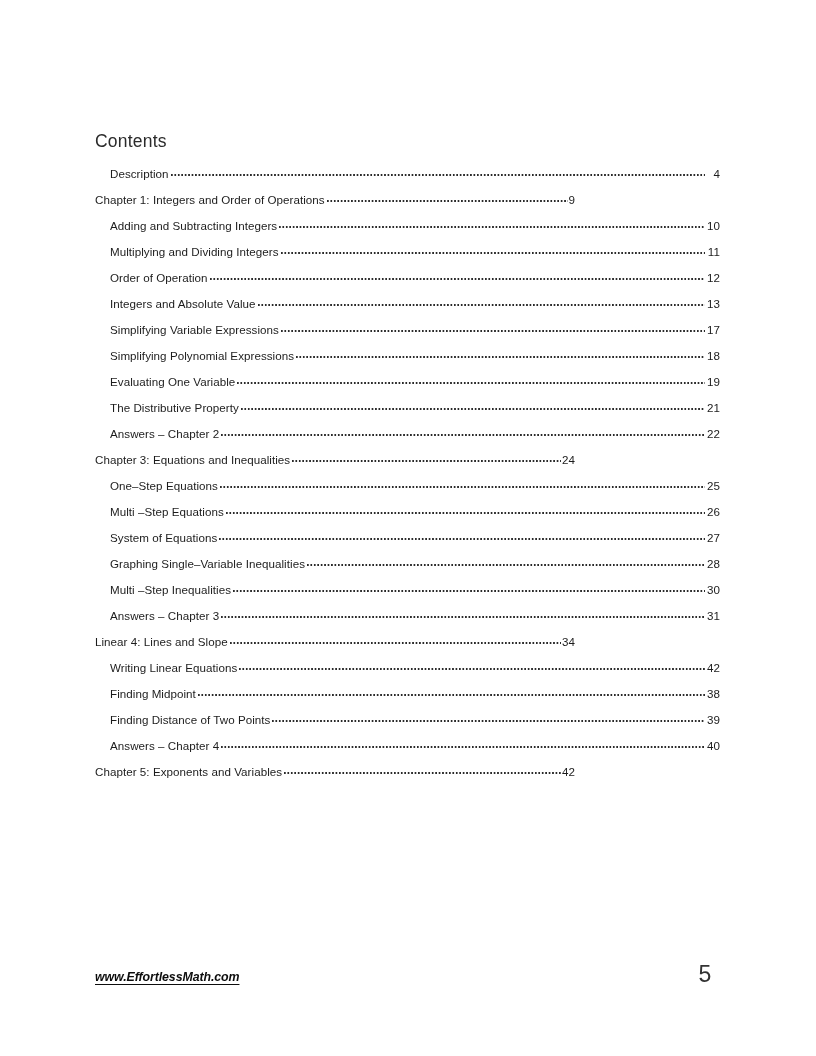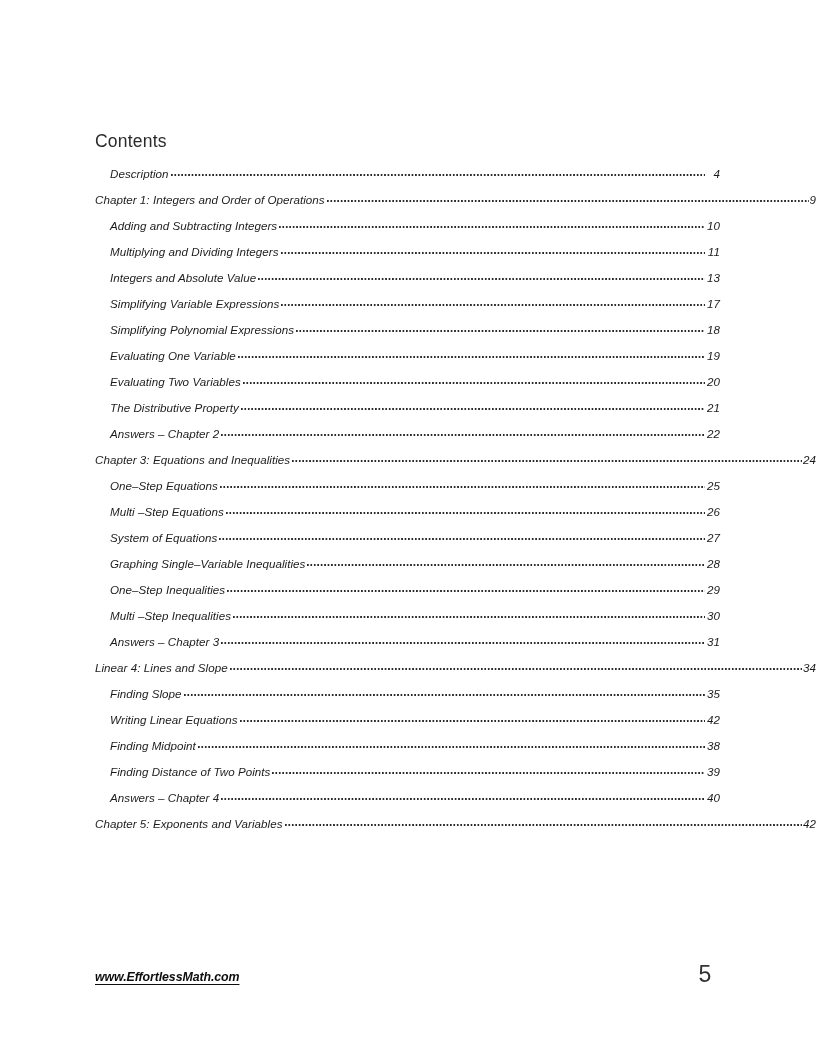--- a/index.html
+++ b/index.html
@@ -35,37 +35,37 @@
     line-height: 1;
     white-space: nowrap;
   }
 
   
   .toc-list {
     position: absolute;
     left: 0;
     top: 160px;
     width: 816px;
-    font-style: italic;
   }
 
   .toc-row {
     position: relative;
     height: 26px;
     display: flex;
     align-items: center;
     color: #1c1c1c;
     font-size: 11.6px;
     font-weight: 400;
     white-space: nowrap;
   }
 
   
   .toc-row.level-chapter {
     padding-left: 95px;
+    padding-right: 241px; 
   }
   
   .toc-row.level-sub {
     padding-left: 110px;
     padding-right: 96px;  
   }
 
   .entry-title {
     flex: 0 0 auto;
     letter-spacing: 0.05px;
@@ -160,45 +160,45 @@
         <span class="entry-title">Adding and Subtracting Integers</span>
         <span class="leader"></span>
         <span class="entry-page">10</span>
       </div>
       <div class="toc-row level-sub">
         <span class="entry-title">Multiplying and Dividing Integers</span>
         <span class="leader"></span>
         <span class="entry-page">11</span>
       </div>
       <div class="toc-row level-sub">
+        <span class="entry-title">Order of Operation</span>
+        <span class="leader"></span>
+        <span class="entry-page">12</span>
+      </div>
+      <div class="toc-row level-sub">
         <span class="entry-title">Integers and Absolute Value</span>
         <span class="leader"></span>
         <span class="entry-page">13</span>
       </div>
       <div class="toc-row level-sub">
         <span class="entry-title">Simplifying Variable Expressions</span>
         <span class="leader"></span>
         <span class="entry-page">17</span>
       </div>
       <div class="toc-row level-sub">
         <span class="entry-title">Simplifying Polynomial Expressions</span>
         <span class="leader"></span>
         <span class="entry-page">18</span>
       </div>
       <div class="toc-row level-sub">
         <span class="entry-title">Evaluating One Variable</span>
         <span class="leader"></span>
         <span class="entry-page">19</span>
       </div>
       <div class="toc-row level-sub">
-        <span class="entry-title">Evaluating Two Variables</span>
-        <span class="leader"></span>
-        <span class="entry-page">20</span>
-      </div>
-      <div class="toc-row level-sub">
         <span class="entry-title">The Distributive Property</span>
         <span class="leader"></span>
         <span class="entry-page">21</span>
       </div>
       <div class="toc-row level-sub">
         <span class="entry-title">Answers – Chapter 2</span>
         <span class="leader"></span>
         <span class="entry-page">22</span>
       </div>
       <div class="toc-row level-chapter">
@@ -220,45 +220,35 @@
         <span class="entry-title">System of Equations</span>
         <span class="leader"></span>
         <span class="entry-page">27</span>
       </div>
       <div class="toc-row level-sub">
         <span class="entry-title">Graphing Single–Variable Inequalities</span>
         <span class="leader"></span>
         <span class="entry-page">28</span>
       </div>
       <div class="toc-row level-sub">
-        <span class="entry-title">One–Step Inequalities</span>
-        <span class="leader"></span>
-        <span class="entry-page">29</span>
-      </div>
-      <div class="toc-row level-sub">
         <span class="entry-title">Multi –Step Inequalities</span>
         <span class="leader"></span>
         <span class="entry-page">30</span>
       </div>
       <div class="toc-row level-sub">
         <span class="entry-title">Answers – Chapter 3</span>
         <span class="leader"></span>
         <span class="entry-page">31</span>
       </div>
       <div class="toc-row level-chapter">
         <span class="entry-title">Linear 4:  Lines and Slope</span>
         <span class="leader"></span>
         <span class="entry-page">34</span>
       </div>
       <div class="toc-row level-sub">
-        <span class="entry-title">Finding Slope</span>
-        <span class="leader"></span>
-        <span class="entry-page">35</span>
-      </div>
-      <div class="toc-row level-sub">
         <span class="entry-title">Writing Linear Equations</span>
         <span class="leader"></span>
         <span class="entry-page">42</span>
       </div>
       <div class="toc-row level-sub">
         <span class="entry-title">Finding Midpoint</span>
         <span class="leader"></span>
         <span class="entry-page">38</span>
       </div>
       <div class="toc-row level-sub">

